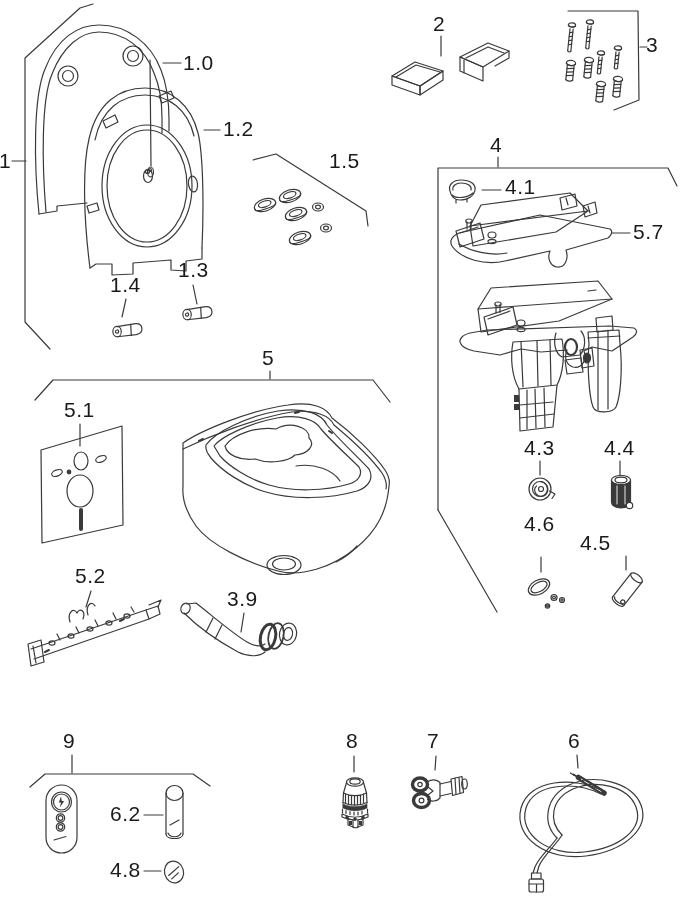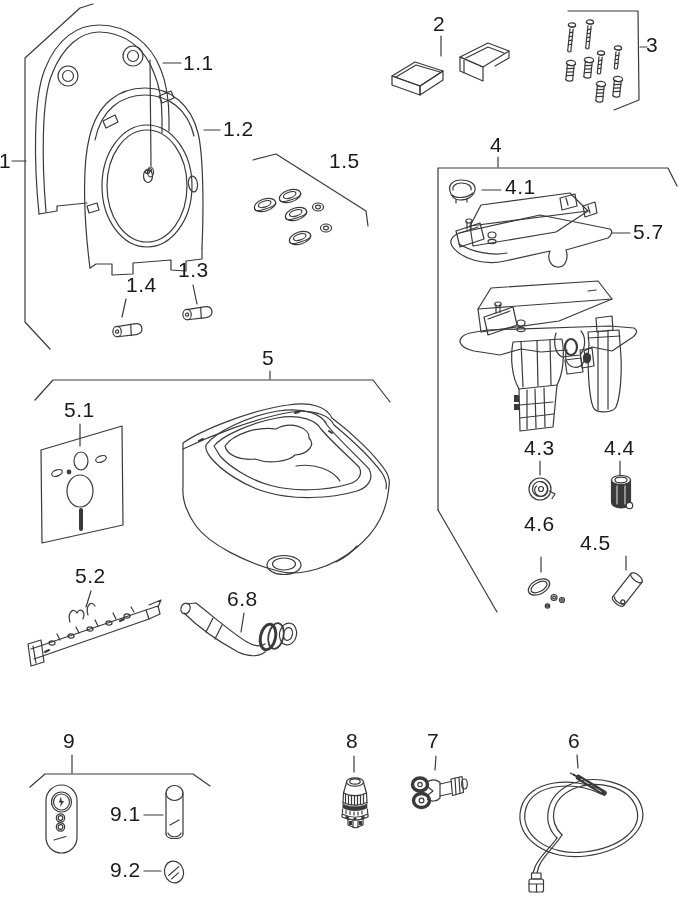--- a/index.html
+++ b/index.html
@@ -400,38 +400,38 @@
       <path d="M557,838 C551,847 539,857 535,867 L533,873"></path>
       <path d="M531.5,873 L541,873 L541,879 L531.5,879 Z"></path>
       <rect x="529" y="879" width="14.5" height="13" rx="2"></rect>
       <path d="M529,884 L543.5,884 M536.5,884 L536.5,892"></path>
     </g>
 
   </g>
 </svg>
 
 <span class="lbl" style="left:-1px;top:150px">1</span>
-<span class="lbl" style="left:183px;top:52px">1.1</span>
+<span class="lbl" style="left:183px;top:52px">1.0</span>
 <span class="lbl" style="left:223px;top:118px">1.2</span>
 <span class="lbl" style="left:329px;top:150px">1.5</span>
 <span class="lbl" style="left:178px;top:259px">1.3</span>
-<span class="lbl" style="left:126px;top:274px">1.4</span>
+<span class="lbl" style="left:110px;top:274px">1.4</span>
 <span class="lbl" style="left:433px;top:13px">2</span>
 <span class="lbl" style="left:646px;top:34px">3</span>
 <span class="lbl" style="left:490px;top:134px">4</span>
 <span class="lbl" style="left:505px;top:176px">4.1</span>
 <span class="lbl" style="left:633px;top:221px">5.7</span>
 <span class="lbl" style="left:524px;top:437px">4.3</span>
 <span class="lbl" style="left:604px;top:437px">4.4</span>
 <span class="lbl" style="left:524px;top:513px">4.6</span>
 <span class="lbl" style="left:580px;top:532px">4.5</span>
 <span class="lbl" style="left:262px;top:347px">5</span>
 <span class="lbl" style="left:64px;top:399px">5.1</span>
 <span class="lbl" style="left:75px;top:565px">5.2</span>
-<span class="lbl" style="left:227px;top:588px">6.8</span>
+<span class="lbl" style="left:227px;top:588px">3.9</span>
 <span class="lbl" style="left:63px;top:730px">9</span>
-<span class="lbl" style="left:110px;top:803px">9.1</span>
-<span class="lbl" style="left:110px;top:859px">9.2</span>
+<span class="lbl" style="left:110px;top:803px">6.2</span>
+<span class="lbl" style="left:110px;top:859px">4.8</span>
 <span class="lbl" style="left:346px;top:730px">8</span>
 <span class="lbl" style="left:427px;top:730px">7</span>
 <span class="lbl" style="left:568px;top:730px">6</span>
 
 </div>
 
 </body></html>

